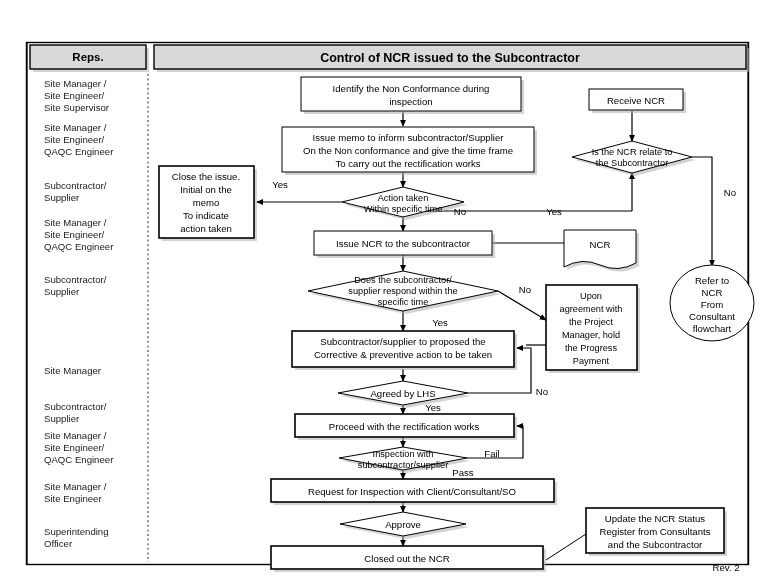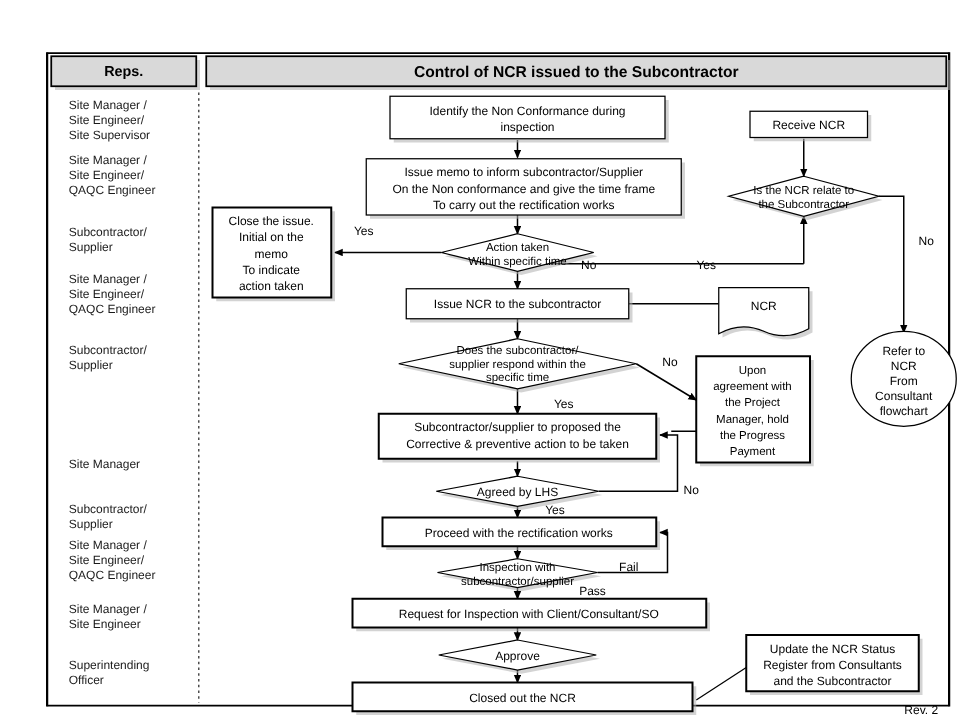--- a/index.html
+++ b/index.html
@@ -3,21 +3,21 @@
 <meta charset="utf-8">
 <style>
   html,body{margin:0;padding:0;}
   body{
     width:768px;height:576px;
     background:#ffffff;
     font-family:"Liberation Sans", sans-serif;
     overflow:hidden;
     position:relative;
   }
-  #stage{position:absolute;left:12px;top:0;width:648px;height:576px;}
+  #stage{position:absolute;left:1px;top:0;width:648px;height:576px;}
   svg{position:absolute;left:0;top:0;width:768px;height:576px;}
 
   .hdr-text{font-size:11.5px;font-weight:bold;fill:#000;}
   .hdr-title{font-size:12.5px;font-weight:bold;fill:#000;}
   .rep-text{font-size:9.6px;fill:#1a1a1a;}
   .node-text{font-size:9.6px;fill:#000;}
   .node-text-sm{font-size:9.2px;fill:#000;}
   .edge-label{font-size:9.6px;fill:#000;}
   .rev-text{font-size:9.6px;fill:#000;}
 

